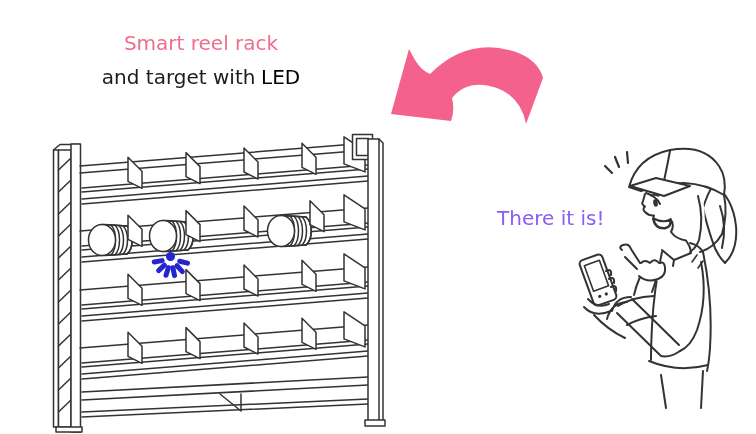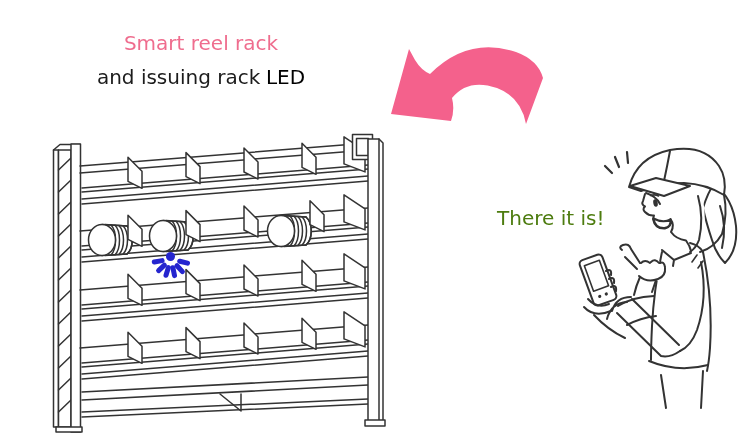--- a/index.html
+++ b/index.html
@@ -3,21 +3,21 @@
 <meta charset="utf-8">
 <style>
   html,body{margin:0;padding:0;background:#fff;}
   .stage{position:relative;width:756px;height:434px;background:#ffffff;overflow:hidden;
          font-family:"DejaVu Sans",sans-serif;}
   .illu{position:absolute;left:0;top:0;width:756px;height:434px;}
   .heading{position:absolute;left:0;top:26px;width:402px;text-align:center;
            font-size:20px;line-height:34px;color:#1c1c1c;}
   .heading .l1{color:#ef6d8e;}
   .heading .led{color:#000000;margin-left:.28em;}
-  .speech{position:absolute;left:497px;top:206px;font-size:20px;color:#4d7c0f;white-space:nowrap;}
+  .speech{position:absolute;left:497px;top:206px;font-size:20px;color:#8b5cf6;white-space:nowrap;}
 </style>
 </head>
 <body>
 
 <div class="stage">
 
   <svg class="illu" viewBox="0 0 756 434">
     <defs>
       <path id="fin" d="M0 -24 L0 0 L14 7 L14 -10 Z" fill="#fff"></path>
       <path id="wall" d="M0 -27 L0 0 L21 8 L21 -13 Z" fill="#fff"></path>
@@ -169,18 +169,18 @@
         <path d="M606 271 Q612 268 611 275 M609 279 Q615 276 614 283 M611 287 Q617 284 616 291"></path>
         <path d="M588 299 Q597 309 609 304 M584 307 Q594 318 611 311"></path>
         <path d="M594 315 Q608 330 625 338"></path>
         <path d="M654 296 Q632 297 618 306 M656 316 Q640 318 627 325"></path>
       </g>
     </g>
   </svg>
 
   <div class="heading">
     <div class="l1">Smart reel rack</div>
-    <div class="l3"><span>and issuing rack</span><span class="led">LED</span></div>
+    <div class="l3"><span>and target with</span><span class="led">LED</span></div>
   </div>
 
   <div class="speech">There it is!</div>
 
 </div>
 
 </body></html>

